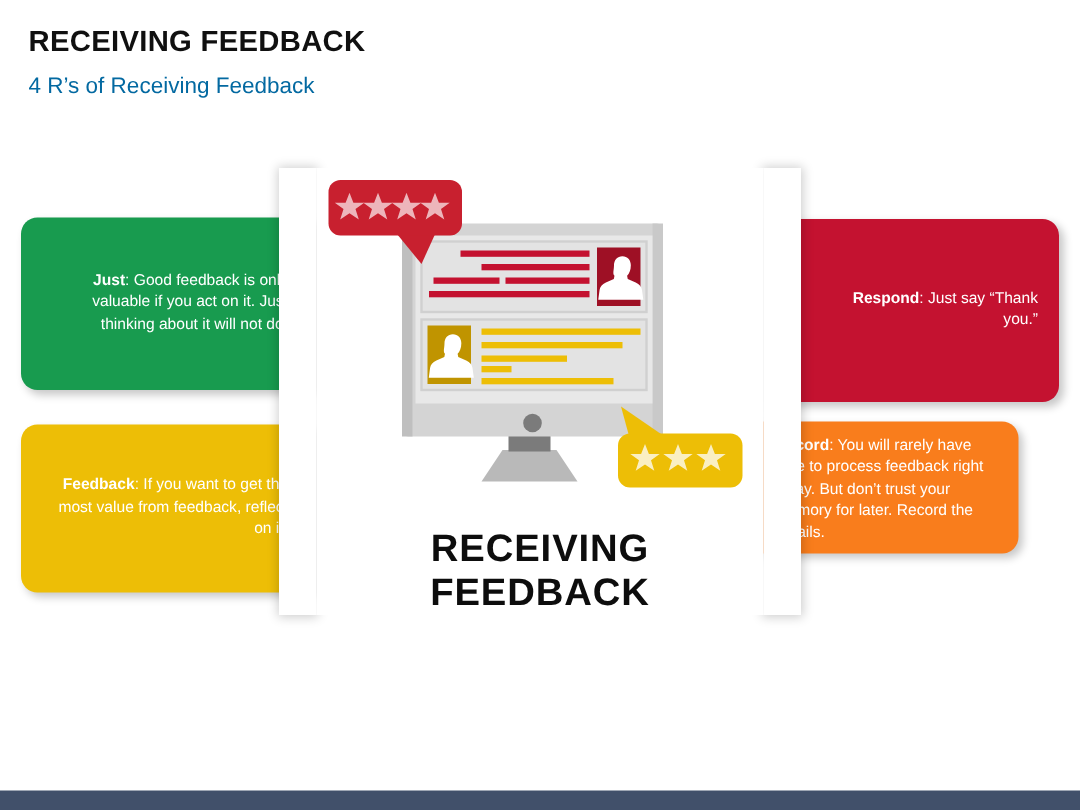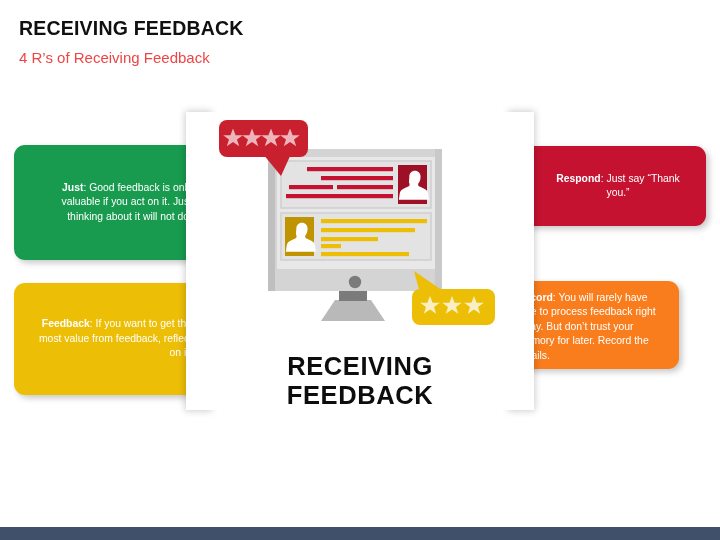--- a/index.html
+++ b/index.html
@@ -29,21 +29,21 @@
     font-weight: bold;
     letter-spacing: 0.2px;
     color: #101010;
     line-height: 24px;
     margin: 0;
   }
   #page-subtitle {
     font-family: "Liberation Sans", sans-serif;
     font-size: 15px;
     font-weight: normal;
-    color: #ef4444;
+    color: #0369a1;
     line-height: 20px;
     margin: 8px 0 0 0;
   }
 
   
   .card {
     position: absolute;
     box-sizing: border-box;
     color: #ffffff;
     font-size: 10.4px;
@@ -63,25 +63,25 @@
     text-align: right;
   }
   #card-reflect {
     left: 14px; top: 283px; width: 196px; height: 112px;
     background: #edbe06;
     border-radius: 11px 0 0 11px;
     padding: 6px 18px 6px 14px;
     text-align: right;
   }
   #card-respond {
-    left: 510px; top: 146px; width: 196px; height: 80px;
+    left: 510px; top: 146px; width: 196px; height: 122px;
     background: #c41230;
     border-radius: 0 11px 11px 0;
     padding: 6px 14px 6px 34px;
-    text-align: center;
+    text-align: right;
   }
   #card-record {
     left: 483px; top: 281px; width: 196px; height: 88px;
     background: #f97d1c;
     border-radius: 0 11px 11px 0;
     padding: 6px 14px 6px 34px;
     text-align: left;
     align-items: flex-end;
   }
 

